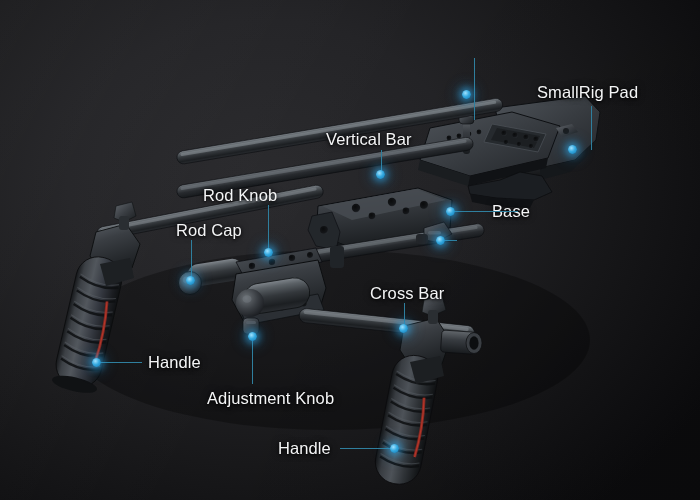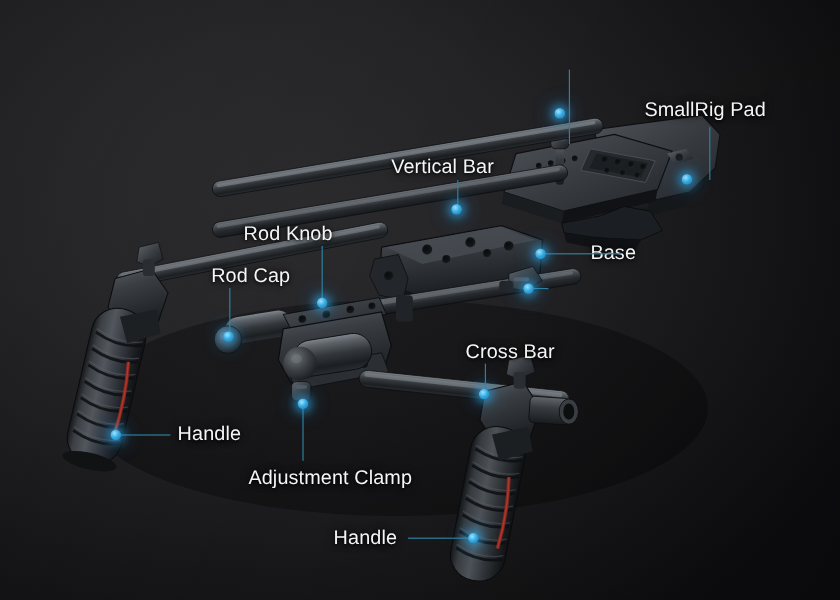--- a/index.html
+++ b/index.html
@@ -351,29 +351,29 @@
     <div class="leader h" style="left:450px; top:211px; width:68px;"></div>
     <div class="dot" style="left:446px; top:207px;"></div>
 
     <div class="lbl" style="left:176px; top:222px;">Rod Cap</div>
     <div class="leader v" style="left:191px; top:240px; height:38px;"></div>
     <div class="dot" style="left:186px; top:276px;"></div>
 
     <div class="leader h" style="left:443px; top:240px; width:14px;"></div>
     <div class="dot" style="left:436px; top:236px;"></div>
 
-    <div class="lbl" style="left:388px; top:285px;">Cross Bar</div>
+    <div class="lbl" style="left:370px; top:285px;">Cross Bar</div>
     <div class="leader v" style="left:404px; top:303px; height:24px;"></div>
     <div class="dot" style="left:399px; top:324px;"></div>
 
     <div class="lbl" style="left:148px; top:354px;">Handle</div>
     <div class="leader h" style="left:98px; top:362px; width:44px;"></div>
     <div class="dot" style="left:92px; top:358px;"></div>
 
-    <div class="lbl" style="left:207px; top:390px;">Adjustment Clamp</div>
+    <div class="lbl" style="left:207px; top:390px;">Adjustment Knob</div>
     <div class="leader v" style="left:252px; top:340px; height:44px;"></div>
     <div class="dot" style="left:248px; top:332px;"></div>
 
     <div class="lbl" style="left:278px; top:440px;">Handle</div>
     <div class="leader h" style="left:340px; top:448px; width:52px;"></div>
     <div class="dot" style="left:390px; top:444px;"></div>
 
   </div>
 </div>
 

